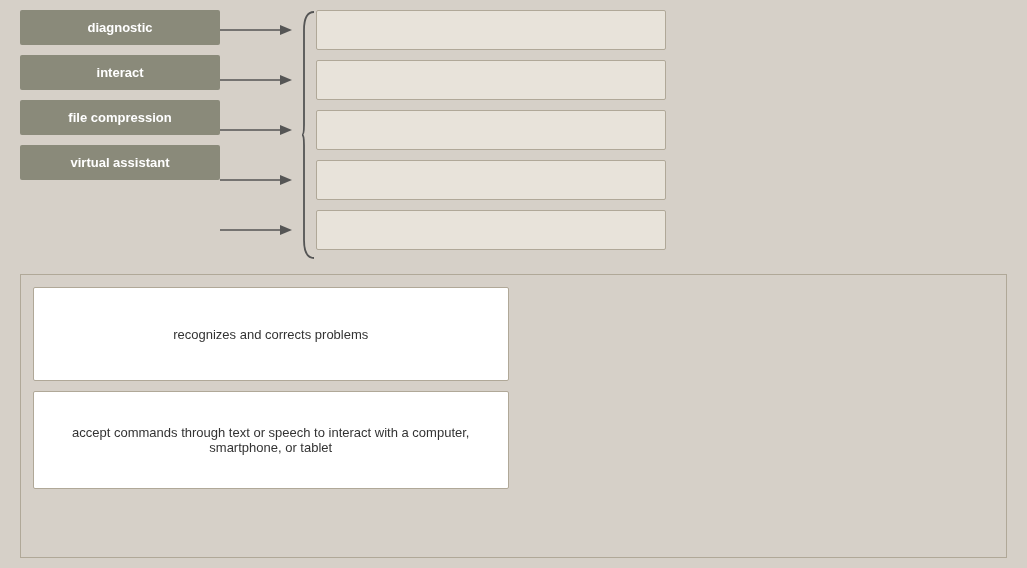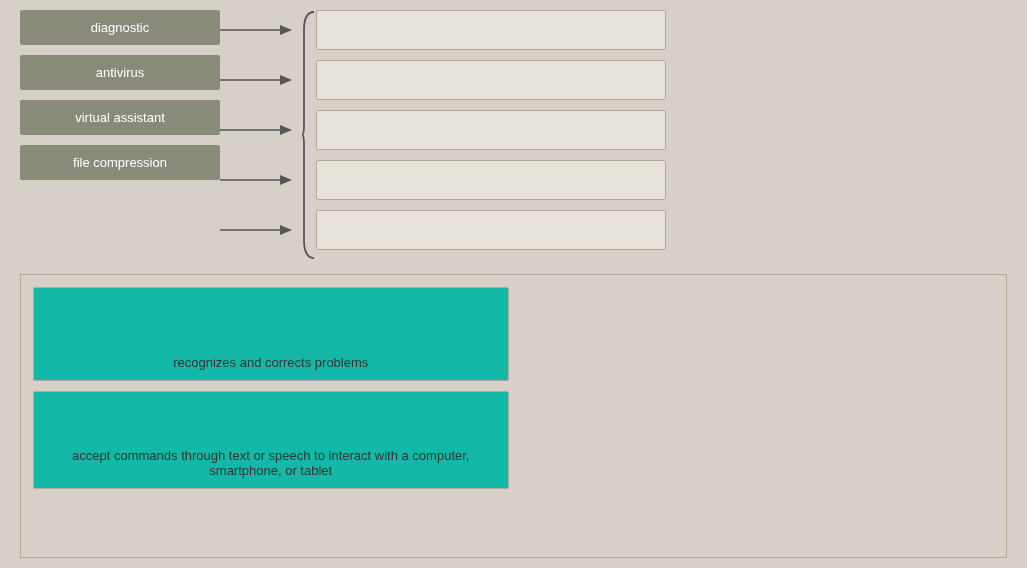--- a/index.html
+++ b/index.html
@@ -27,20 +27,21 @@
       align-items: flex-start;
       margin-bottom: 14px;
       flex: 0 0 auto;
     }
 
     .labels-column {
       display: flex;
       flex-direction: column;
       gap: 10px;
       width: 200px;
+      font-weight: bold;
     }
 
     .label-box {
       background-color: #8a8a7a;
       color: white;
       text-align: center;
       padding: 10px 8px;
       font-size: 13px;
       border-radius: 2px;
       position: relative;
@@ -89,57 +90,57 @@
       grid-template-columns: 1fr 1fr;
       grid-template-rows: auto auto auto;
       gap: 10px;
       border: 1.5px solid #b0a898;
       background-color: #d6d0c8;
       padding: 12px;
       flex: 1;
     }
 
     .answer-tile {
-      background-color: #14b8a6;
+      background-color: #ffffff;
       border: 1.5px solid #b0a898;
       padding: 10px 14px;
       font-size: 13px;
       color: #333;
       text-align: center;
       cursor: pointer;
       border-radius: 2px;
       display: flex;
-      align-items: flex-end;
+      align-items: center;
       justify-content: center;
       min-height: 48px;
     }
 
     .answer-tile.span-row {
       grid-column: 1 / 2;
     }
   </style>
 </head>
 <body>
 
 <div class="main-container">
 
   <div class="top-section">
 
     <div class="labels-column">
       <div class="label-box">
         <span>diagnostic</span>
       </div>
       <div class="label-box">
-        <span>antivirus</span>
+        <span>interact</span>
+      </div>
+      <div class="label-box">
+        <span>file compression</span>
       </div>
       <div class="label-box">
         <span>virtual assistant</span>
-      </div>
-      <div class="label-box">
-        <span>file compression</span>
       </div>
     </div>
 
     <div class="connector-area">
 
       <div class="connector-row">
         <svg viewBox="0 0 80 40" xmlns="http://www.w3.org/2000/svg">
           <line x1="0" y1="20" x2="60" y2="20" stroke="#555" stroke-width="1.5"></line>
           <polygon points="60,15 72,20 60,25" fill="#555"></polygon>
         </svg>

